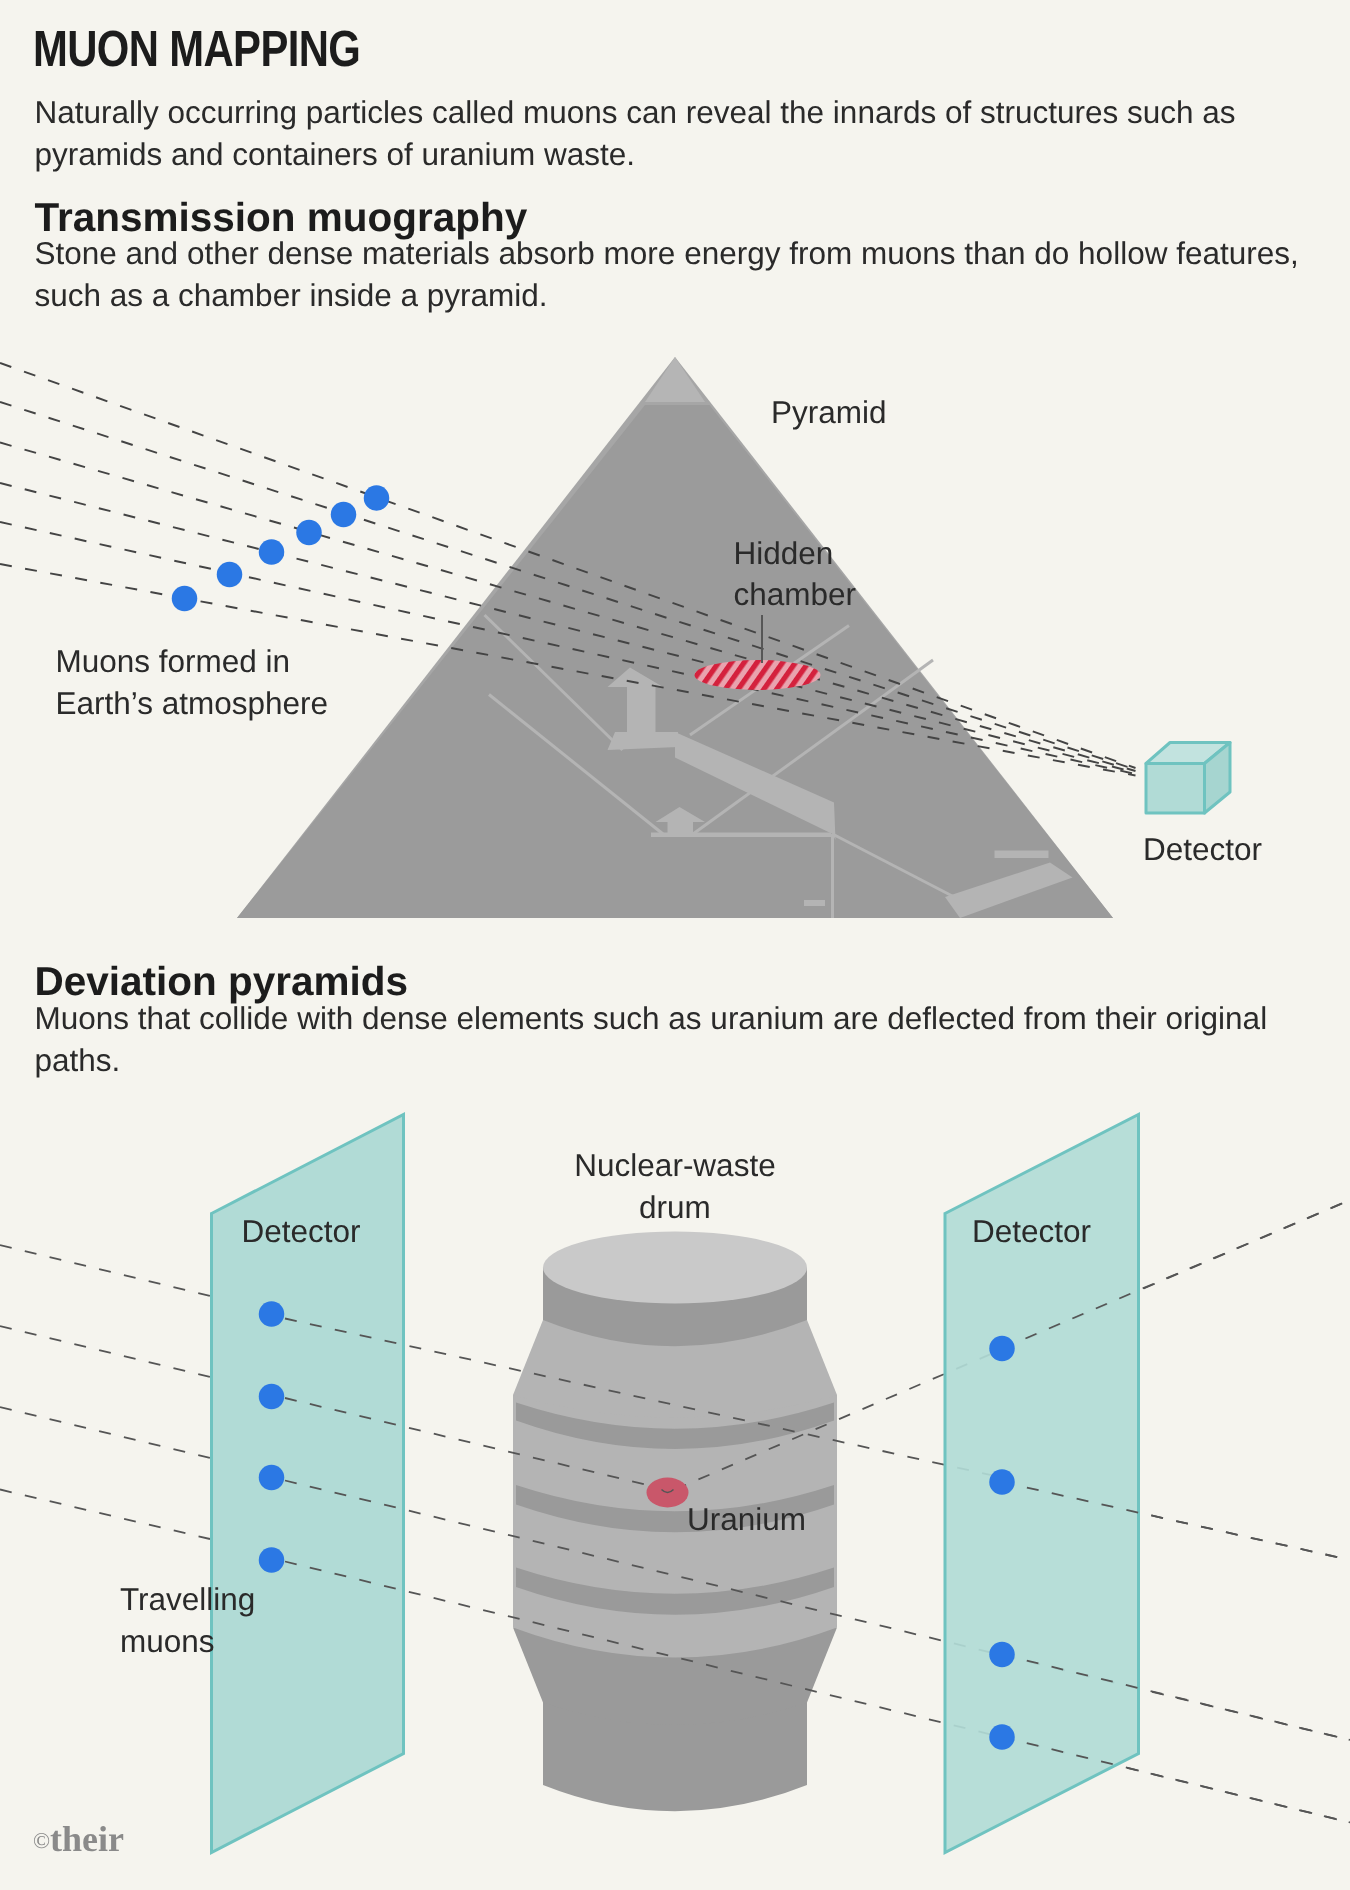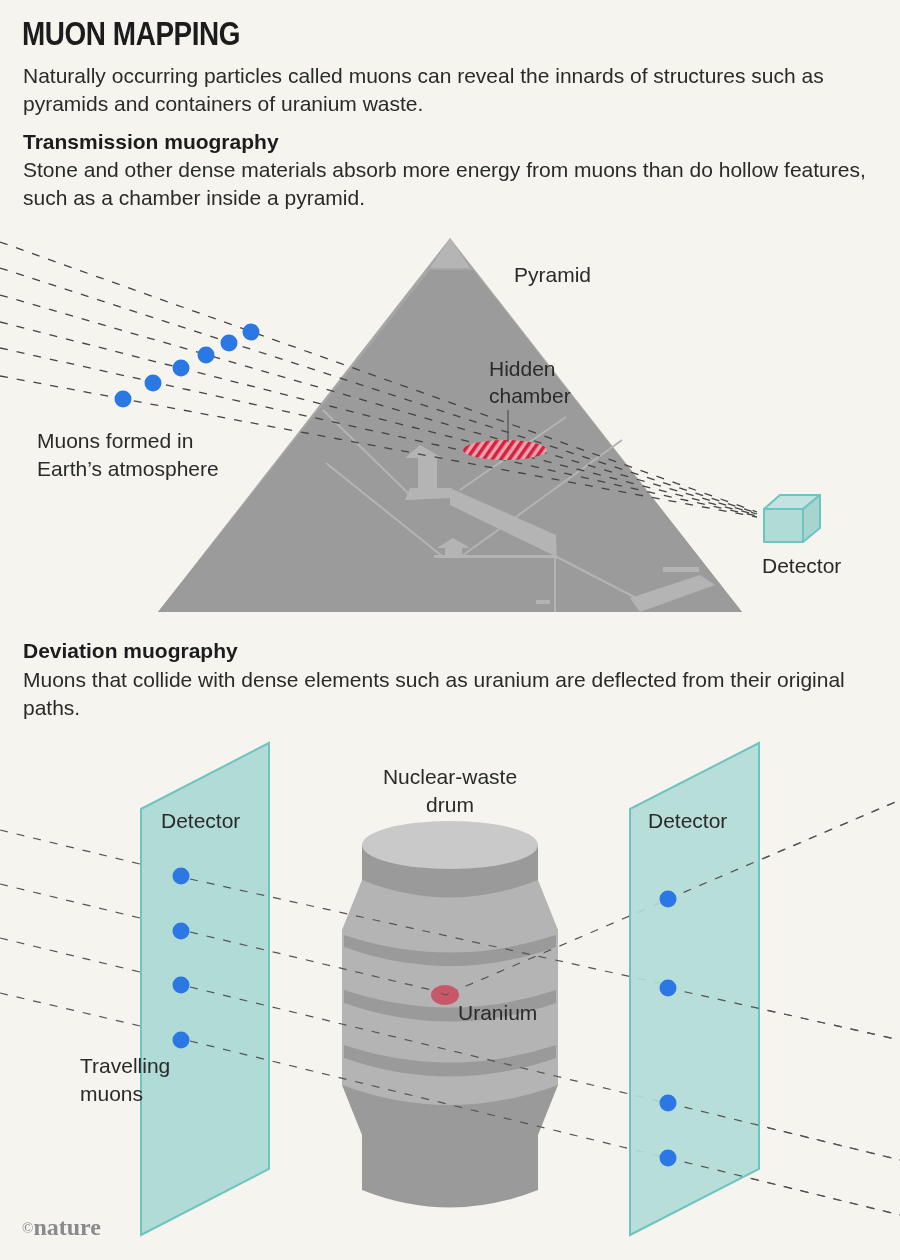--- a/index.html
+++ b/index.html
@@ -6,37 +6,37 @@
   body {
     width: 900px; height: 1260px; background: #f5f4ee; position: relative; overflow: hidden;
     font-family: "Liberation Sans", sans-serif; color: #222;
   }
   .title {
     position: absolute; left: 22px; top: 14px; font-size: 34px; font-weight: bold;
     letter-spacing: -0.5px; transform: scaleX(0.82); transform-origin: left top;
     font-family: "Liberation Sans", sans-serif; color: #1c1c1c;
   }
   .intro { position: absolute; left: 23px; top: 62px; width: 860px; font-size: 21px; line-height: 28px; color: #2a2a2a; }
-  .h2 { position: absolute; left: 23px; font-size: 21px; font-weight: bold; color: #1c1c1c; }
+  .h2 { position: absolute; left: 23px; font-size: 27px; font-weight: bold; color: #1c1c1c; }
   .para { position: absolute; left: 23px; width: 860px; font-size: 21px; line-height: 28px; color: #2a2a2a; }
   svg.diagram { position: absolute; left: 0; top: 0; }
   .lbl { font-family: "Liberation Sans", sans-serif; font-size: 21px; fill: #2a2a2a; }
   .credit { position: absolute; left: 22px; top: 1214px; font-family: "Liberation Serif", serif; font-size: 24px; font-weight: bold; color: #8a8a8a; }
   .credit .c { font-size: 15px; font-weight: normal; vertical-align: 2px; }
 </style>
 </head>
 <body>
 
 <div class="title">MUON MAPPING</div>
 <div class="intro">Naturally occurring particles called muons can reveal the innards of structures such as pyramids and containers of uranium waste.</div>
 
 <div class="h2" style="top:130px">Transmission muography</div>
 <div class="para" style="top:156px">Stone and other dense materials absorb more energy from muons than do hollow features, such as a chamber inside a pyramid.</div>
 
-<div class="h2" style="top:639px">Deviation muography</div>
+<div class="h2" style="top:639px">Deviation pyramids</div>
 <div class="para" style="top:666px">Muons that collide with dense elements such as uranium are deflected from their original paths.</div>
 
 <svg class="diagram" width="900" height="1260" viewBox="0 0 900 1260">
   <defs>
     <pattern id="hatch" width="7" height="7" patternUnits="userSpaceOnUse" patternTransform="rotate(35)">
       <rect width="7" height="7" fill="#e9a3ae"></rect>
       <rect width="3.5" height="7" fill="#d4213d"></rect>
     </pattern>
   </defs>
 
@@ -165,14 +165,14 @@
   <text class="lbl" x="161" y="828">Detector</text>
   <text class="lbl" x="648" y="828">Detector</text>
   <text class="lbl" x="450" y="784" text-anchor="middle">Nuclear-waste</text>
   <text class="lbl" x="450" y="812" text-anchor="middle">drum</text>
   <text class="lbl" x="458" y="1020">Uranium</text>
   <text class="lbl" x="80" y="1073">Travelling</text>
   <text class="lbl" x="80" y="1101">muons</text>
 </svg>
 
 <div class="credit">
-  <span class="c">©</span><span>nature</span>
+  <span class="c">©</span><span>their</span>
 </div>
 
 </body></html>

